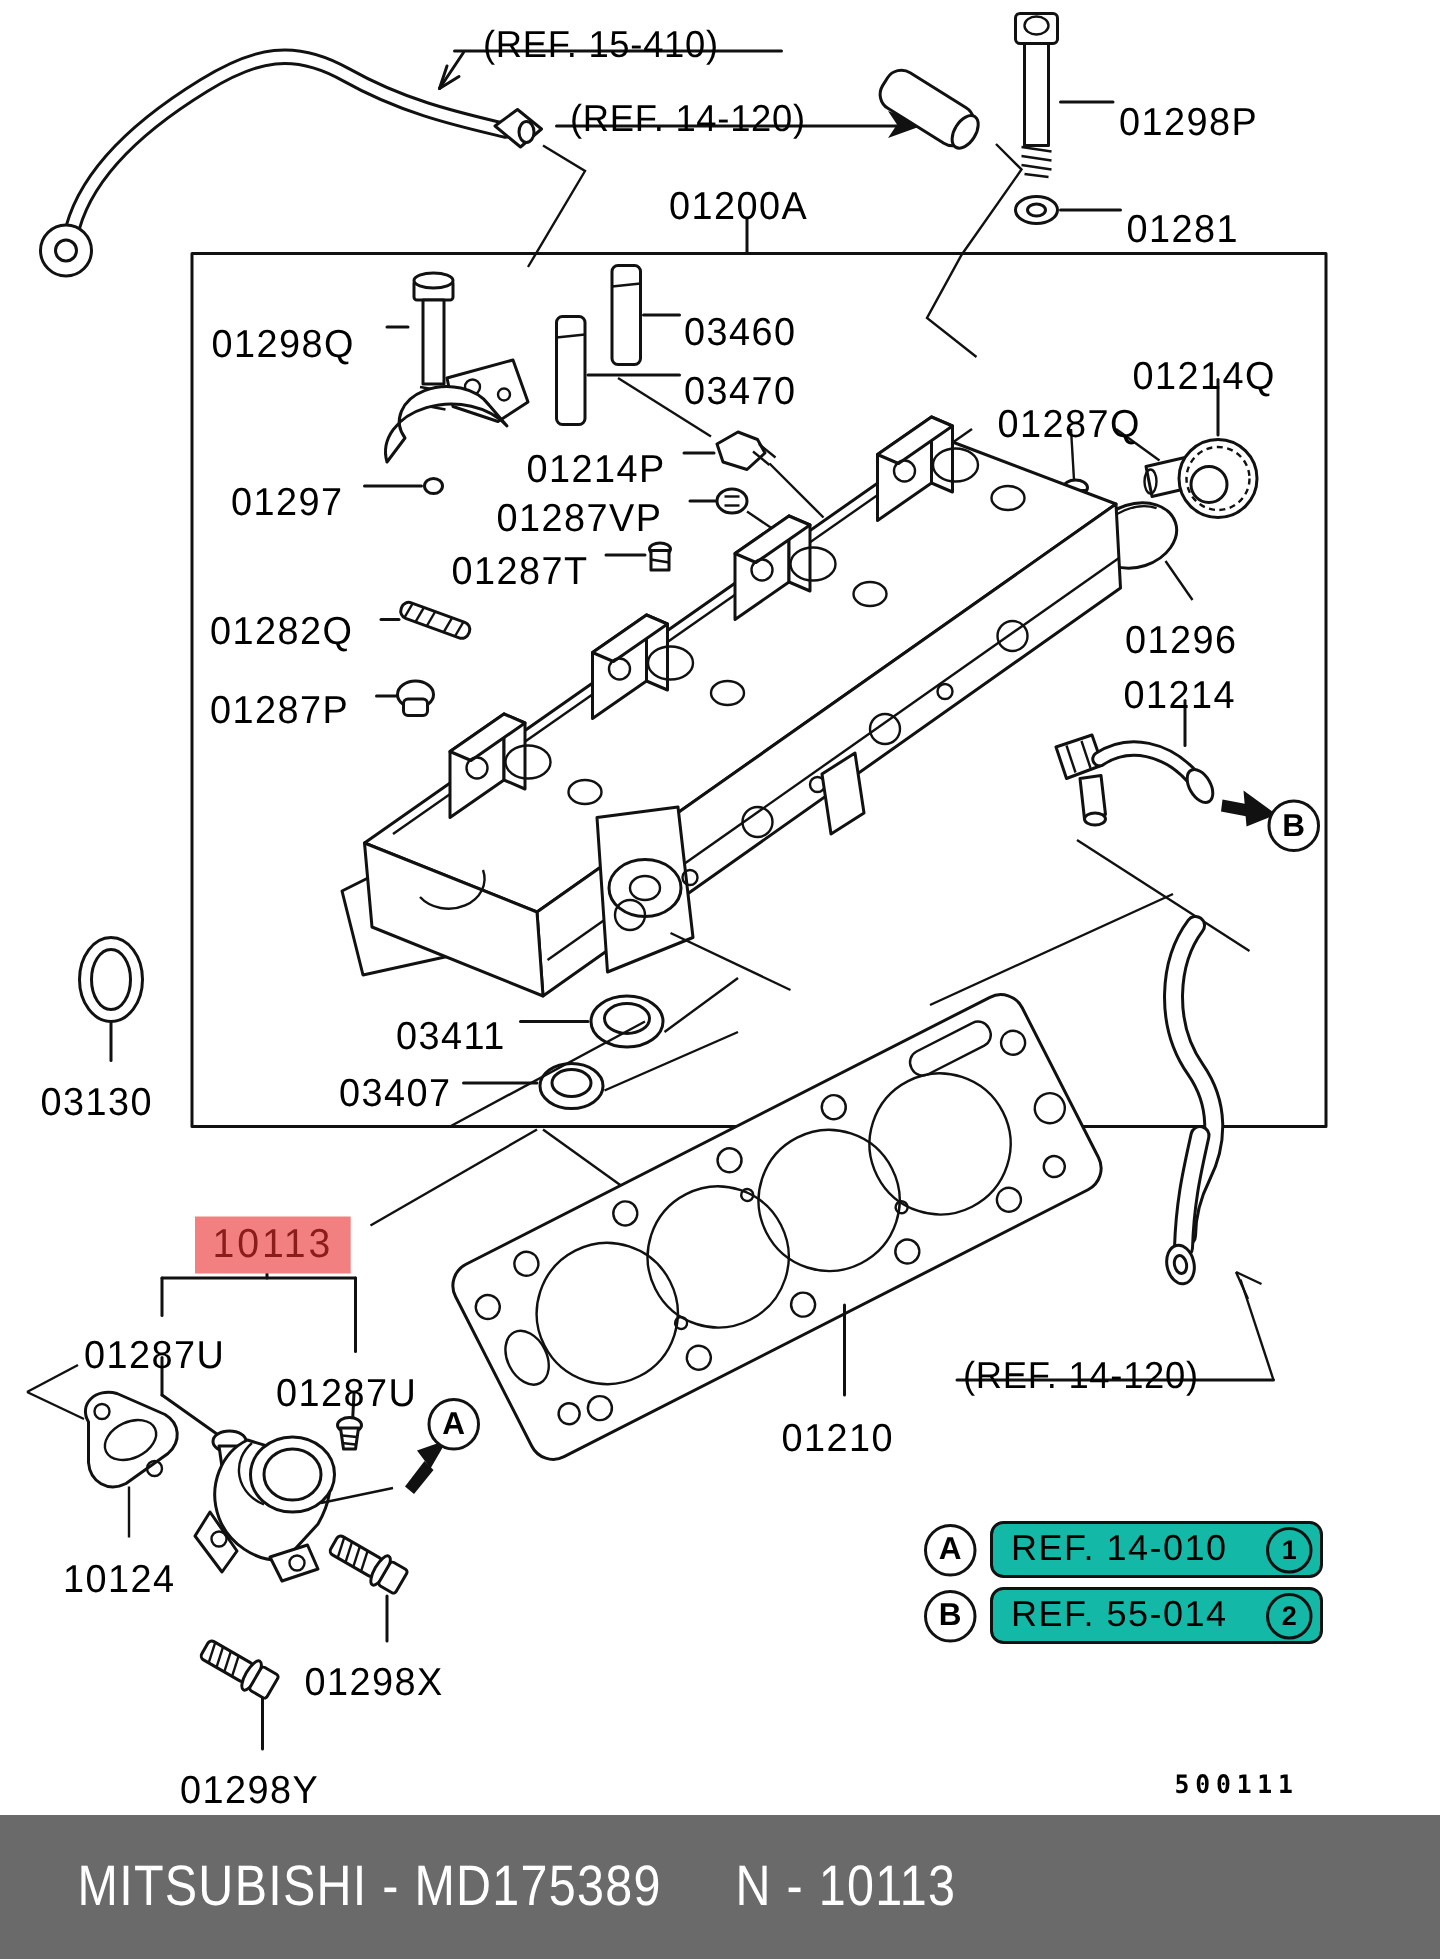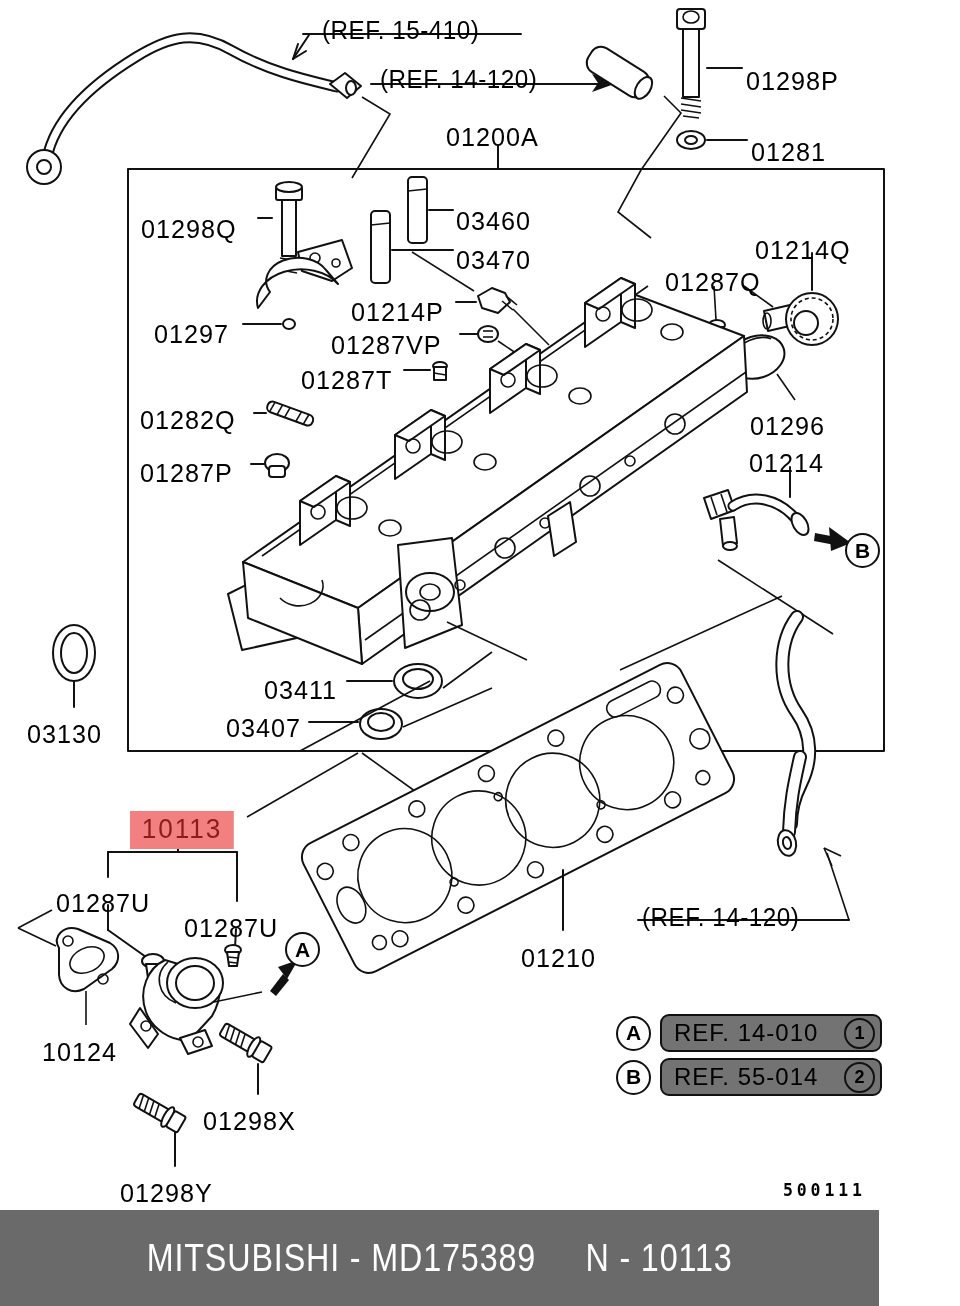--- a/index.html
+++ b/index.html
@@ -20,26 +20,26 @@
           letter-spacing:1px;transform:scaleX(.97);transform-origin:left top;line-height:1.05;}
   .plabel.ref{font-size:25px;letter-spacing:0.5px;}
   .plabel.hl{color:#8b1c1c;background:#f28080;padding:4px 12px 6px 12px;letter-spacing:2px;font-size:27px;}
   .plabel.small{font-family:"DejaVu Sans Mono",monospace;font-size:17px;font-weight:bold;letter-spacing:4px;}
   .marker{position:absolute;width:31px;height:31px;border:2.5px solid #111;border-radius:50%;
           display:flex;align-items:center;justify-content:center;font-size:21px;font-weight:bold;background:#fff;}
   .legend-row{position:absolute;display:flex;align-items:center;}
   .legend-circle{width:31px;height:31px;border:2.5px solid #111;border-radius:50%;
           display:flex;align-items:center;justify-content:center;font-size:21px;font-weight:bold;background:#fff;}
   .legend-box{margin-left:9px;width:222px;height:38px;border:2.5px solid #111;border-radius:9px;
-          display:flex;align-items:center;background:#737373;box-sizing:border-box;padding:0 5px 0 12px;}
+          display:flex;align-items:center;background:#14b8a6;box-sizing:border-box;padding:0 5px 0 12px;}
   .legend-ref{font-size:24px;letter-spacing:1px;flex:1;}
   .legend-num{width:27px;height:27px;border:2.5px solid #111;border-radius:50%;display:flex;
           align-items:center;justify-content:center;font-size:18px;font-weight:bold;}
-  #footer{position:absolute;left:0;top:1210px;width:879px;height:96px;background:#6a6a6a;
-          display:flex;align-items:center;justify-content:center;}
+  #footer{position:absolute;left:0;top:1210px;width:960px;height:96px;background:#6a6a6a;
+          display:flex;align-items:center;justify-content:flex-start;}
   #footer .ft{color:#fff;font-size:38px;letter-spacing:1px;transform:scaleX(.85);white-space:nowrap;}
   #footer .gap{display:inline-block;width:58px;}
 </style>
 </head>
 <body>
 
 <svg id="art" width="960" height="1306" viewBox="0 0 960 1306">
 
   <g>
     <path class="tubeO" d="M47,158 C55,118 92,84 136,57 C170,36 196,30 231,50 C270,72 308,80 337,87"></path>

